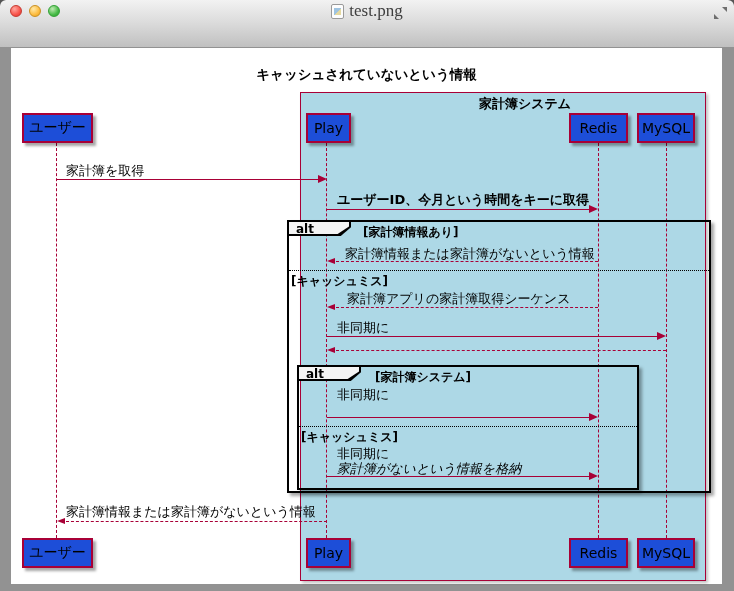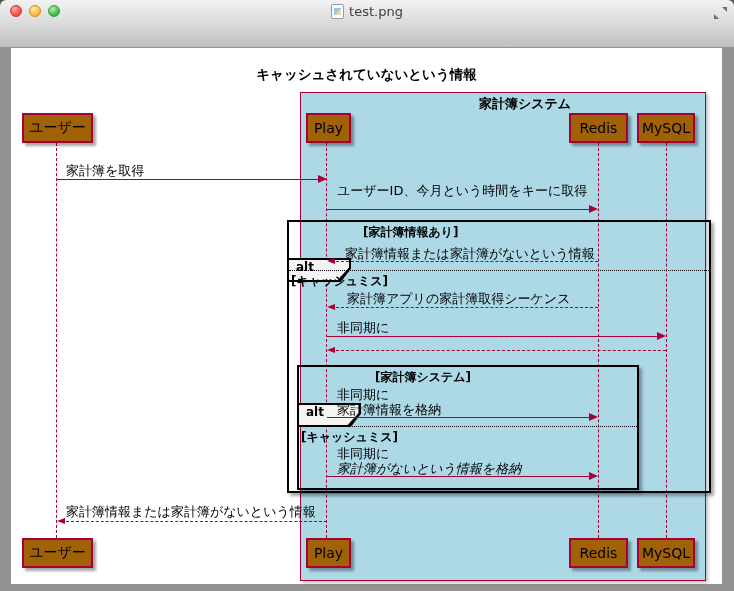--- a/index.html
+++ b/index.html
@@ -8,21 +8,21 @@
   .app { position:relative; width:734px; height:591px; overflow:hidden;
          border-radius:6px 6px 0 0; background:#929292; }
 
   
   .titlebar { position:absolute; left:0; top:0; width:734px; height:22px;
               background:linear-gradient(#f2f2f2,#dcdcdc); border-radius:6px 6px 0 0; }
   .toolbar  { position:absolute; left:0; top:22px; width:734px; height:26px;
               background:linear-gradient(#dcdcdc,#c0c0c0); border-bottom:1px solid #707070; }
   .titlewrap { position:absolute; left:0; top:3px; width:100%; height:16px;
                display:flex; align-items:center; justify-content:center; gap:5px; }
-  .wintitle { font-size:13px; color:#3e3e3e; }
+  .wintitle { font-size:17px; color:#3e3e3e;font-family:Liberation Serif, serif; }
   .proxyicon { width:13px; height:15px; background:#fdfdfd; border:1px solid #9a9a9a;
                border-radius:2px; position:relative; }
   .proxyicon::after { content:""; position:absolute; left:2px; top:3px; width:7px; height:7px;
                background:linear-gradient(135deg,#9ec3e0 50%,#e4d8a0 50%); }
   .tl { position:absolute; top:5px; width:12px; height:12px; border-radius:50%; }
   .tl.red    { left:10px; background:radial-gradient(circle at 35% 30%,#ffa79f,#f8534a 60%,#d8362d); border:1px solid #c53a31; }
   .tl.yellow { left:29px; background:radial-gradient(circle at 35% 30%,#ffe9a8,#fdbc40 60%,#e09e1f); border:1px solid #c98f22; }
   .tl.green  { left:48px; background:radial-gradient(circle at 35% 30%,#c0eab2,#47bb47 60%,#2a9e2f); border:1px solid #32a135; }
   .fullscreen { position:absolute; right:6px; top:5px; width:15px; height:14px; cursor:pointer; }
 
@@ -52,27 +52,27 @@
   .page { position:absolute; left:11px; top:1px; width:711px; height:536px; background:#ffffff; }
   .overlay { position:absolute; left:0; top:0; width:734px; height:591px; pointer-events:none; }
   .overlay > div, .overlay > span { position:absolute; }
 
   .dtitle { left:11px; top:66px; width:711px; text-align:center; font-weight:bold;
             font-size:13.5px; color:#000; }
   .sysbox { left:300px; top:92px; width:406px; height:489px; background:#ADD8E6;
             border:1px solid #A80036; box-shadow:2px 2px 3px rgba(0,0,0,.25); }
   .sysbox-label { left:300px; top:95px; width:450px; text-align:center; font-weight:bold;
                   font-size:13px; color:#000; }
-  .participant { background:#a16207; border:2px solid #A80036; color:#000; font-size:14px;
+  .participant { background:#1d4ed8; border:2px solid #A80036; color:#000; font-size:14px;
                  display:flex; align-items:center; justify-content:center;
                  box-shadow:2.5px 2.5px 2.5px rgba(0,0,0,.35); }
   .lifeline { width:0; border-left:1px dashed #A80036; }
 
   .frag { border:2px solid #000; box-shadow:3px 3px 3px rgba(0,0,0,.35); }
-  .fragtab { height:24px;margin-top:38px; }
+  .fragtab { height:16px; }
   .fragtab .shape { position:absolute; inset:0; background:#000;
       clip-path:polygon(0 0,100% 0,100% 45%,84% 100%,0 100%); }
   .fragtab .shapein { position:absolute; left:2px; top:2px; right:2px; bottom:2px; background:#f4f4f4;
       clip-path:polygon(0 0,100% 0,100% 38%,81% 100%,0 100%); }
   .fragtab .op { position:absolute; left:9px; top:2px; font-weight:bold; font-size:12px; color:#000; }
   .guard { font-weight:bold; font-size:12px; color:#000; white-space:nowrap; }
   .divider { border-top:1px dotted #000; height:0; }
 
   .mlabel { font-size:13px; color:#000; white-space:nowrap; }
   .mline-s { height:0; border-top:1px solid #A80036; }
@@ -223,41 +223,40 @@
       <span class="op">alt</span>
     </div>
     <span class="guard" style="left:375px; top:369px;">[家計簿システム]</span>
     <div class="divider" style="left:299px; top:426px; width:338px;"></div>
     <span class="guard" style="left:301px; top:429px;">[キャッシュミス]</span>
 
     <span class="mlabel" style="left:66px; top:162px;">家計簿を取得</span>
     <div class="mline-s" style="left:57px; top:179px; width:261px;"></div>
     <span class="head-r" style="left:318px; top:175px;"></span>
 
-    <span class="mlabel" style="left:337px; top:182px;">ユーザーID、今月という時間をキーに取得</span>
+    <span class="mlabel" style="left:337px; top:191px;font-weight:bold;">ユーザーID、今月という時間をキーに取得</span>
     <div class="mline-s" style="left:327px; top:209px; width:262px;"></div>
     <span class="head-r" style="left:589px; top:205px;"></span>
 
     <span class="mlabel" style="left:345px; top:245px;">家計簿情報または家計簿がないという情報</span>
     <div class="mline-d" style="left:336px; top:261px; width:262px;"></div>
     <span class="head-l thin" style="left:327px; top:257.5px;"></span>
 
     <span class="mlabel" style="left:347px; top:290px;">家計簿アプリの家計簿取得シーケンス</span>
     <div class="mline-d" style="left:336px; top:307px; width:262px;"></div>
     <span class="head-l thin" style="left:327px; top:303.5px;"></span>
 
     <span class="mlabel" style="left:337px; top:319px;">非同期に</span>
     <div class="mline-s" style="left:327px; top:336px; width:330px;"></div>
     <span class="head-r" style="left:657px; top:332px;"></span>
 
     <div class="mline-d" style="left:336px; top:350px; width:330px;"></div>
     <span class="head-l thin" style="left:327px; top:346.5px;"></span>
 
     <span class="mlabel" style="left:337px; top:386px;">非同期に</span>
-    <span class="mlabel" style="left:337px; top:401px;">家計簿情報を格納</span>
     <div class="mline-s" style="left:327px; top:417px; width:262px;"></div>
     <span class="head-r" style="left:589px; top:413px;"></span>
 
     <span class="mlabel" style="left:337px; top:445px;">非同期に</span>
     <span class="mlabel" style="left:337px; top:460px;font-style:italic;">家計簿がないという情報を格納</span>
     <div class="mline-s" style="left:327px; top:476px; width:262px;"></div>
     <span class="head-r" style="left:589px; top:472px;"></span>
 
     <span class="mlabel" style="left:66px; top:503px;">家計簿情報または家計簿がないという情報</span>
     <div class="mline-d" style="left:66px; top:521px; width:261px;"></div>

